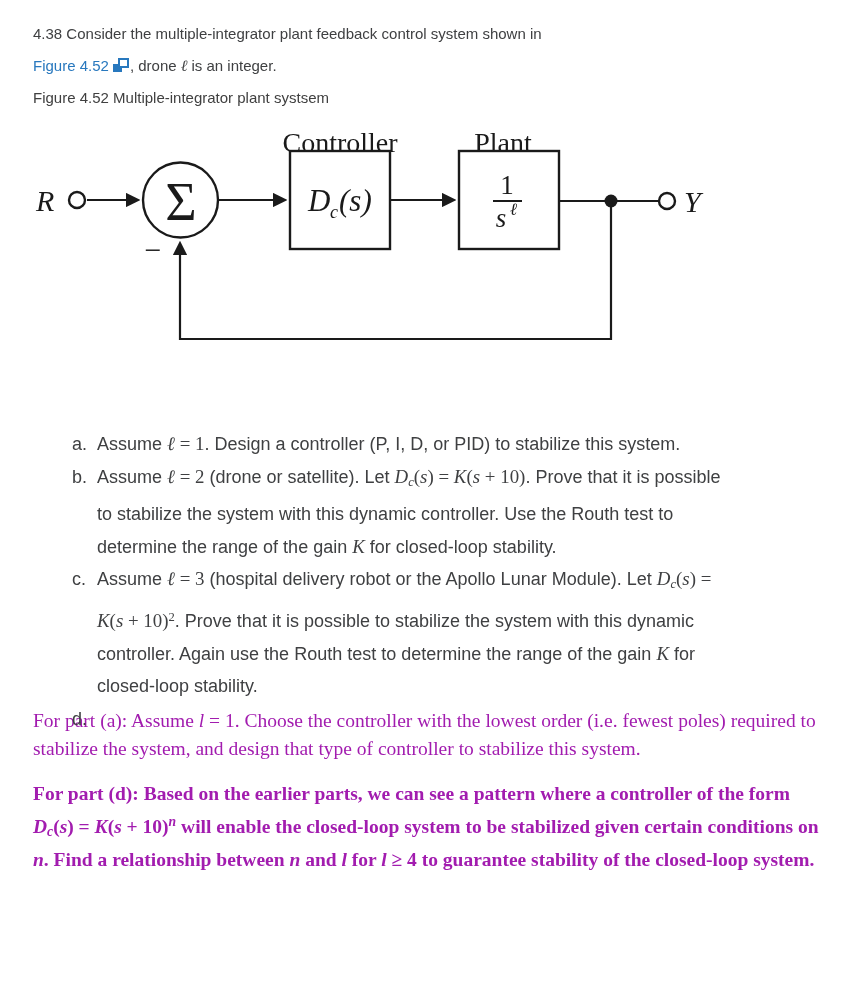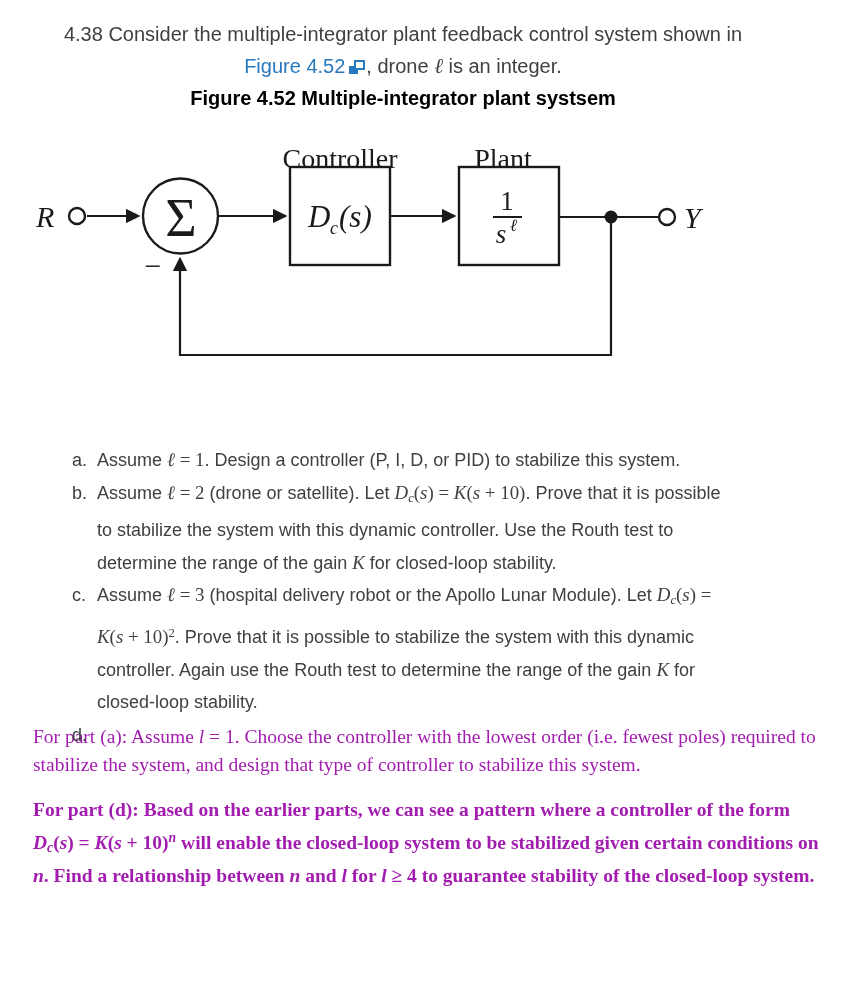--- a/index.html
+++ b/index.html
@@ -4,25 +4,24 @@
 <style>
   html,body{margin:0;padding:0;background:#ffffff;}
   body{
     width:844px;height:985px;
     font-family:"Liberation Sans","DejaVu Sans",sans-serif;
     color:#3f4042;
     position:relative;
     overflow:hidden;
   }
   .intro{
-    margin:18px 0 16px 33px;
+    margin:18px 0 0 33px;
     width:740px;
-    font-size:20px;
+    font-size:15px;
     line-height:32px;
-    text-align:center;
   }
   .fig-link{
     color:#2878be;
     font-weight:normal;
     text-decoration:none;
     cursor:pointer;
   }
   .popup-icon{
     display:inline-block;
     position:relative;
@@ -34,21 +33,21 @@
     position:absolute;left:0;bottom:0;
     width:9px;height:8px;
     background:#2878be;
   }
   .popup-icon .front{
     position:absolute;right:0;top:0;
     width:7px;height:6px;
     background:#ffffff;
     border:2px solid #2878be;
   }
-  .caption{font-weight:bold;color:#000000;}
+  .caption{font-weight:normal;color:#404040;}
   .diagram{display:block;margin-top:0;}
   .parts{
     margin:74px 0 0 72px;
     width:662px;
     font-size:18px;
     line-height:32.5px;
   }
   .part{position:relative;padding-left:25px;}
   .part-label{position:absolute;left:0;top:0;}
   

